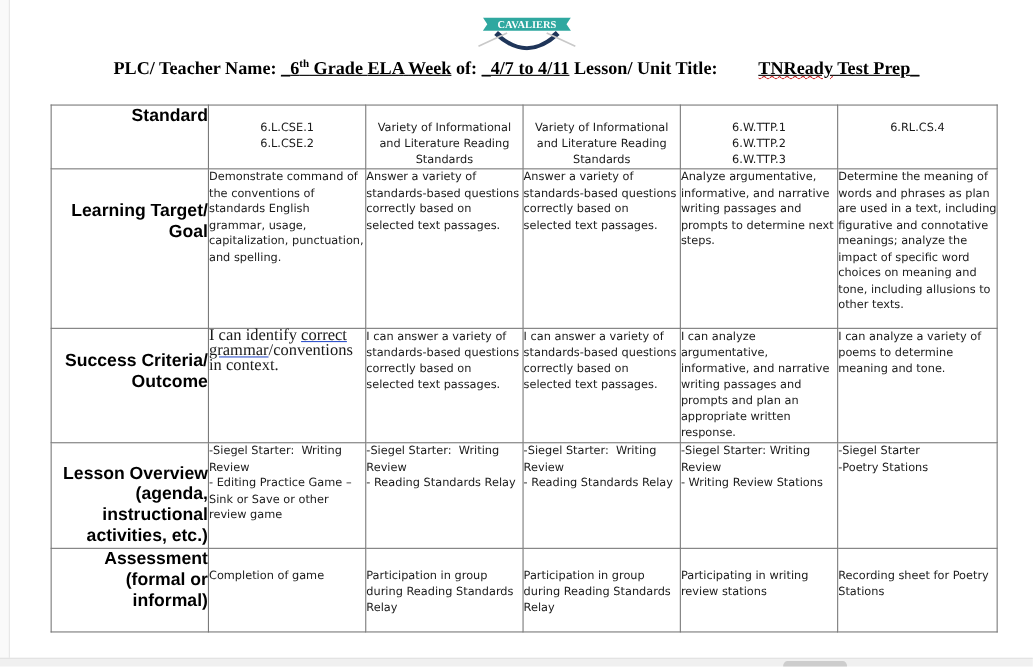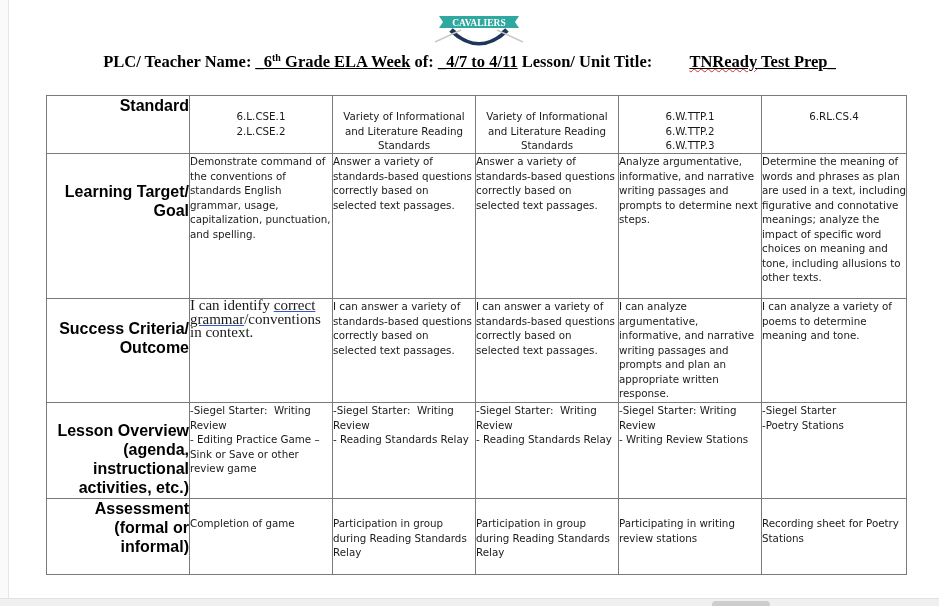--- a/index.html
+++ b/index.html
@@ -94,21 +94,21 @@
       <col style="width:143px">
       <col style="width:143px">
       <col style="width:145px">
   </colgroup>
   <tbody>
 
   <tr style="height:58px">
     <td class="rowlabel">Standard</td>
     <td class="cell center">
       <span class="line">6.L.CSE.1</span>
-          <span class="line">2.L.CSE.2</span>
+          <span class="line">6.L.CSE.2</span>
     </td>
     <td class="cell center" style="padding-top:13px">
       <span class="line">Variety of Informational</span>
           <span class="line">and Literature Reading</span>
           <span class="line">Standards</span>
     </td>
     <td class="cell center">
       <span class="line">Variety of Informational</span>
           <span class="line">and Literature Reading</span>
           <span class="line">Standards</span>

